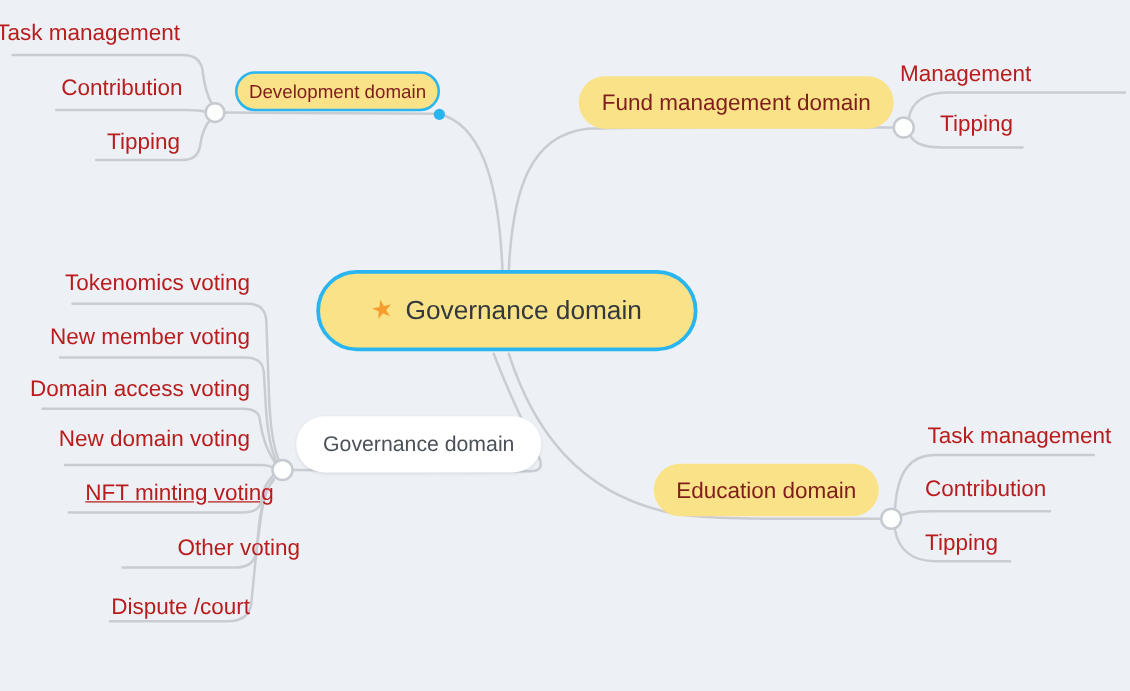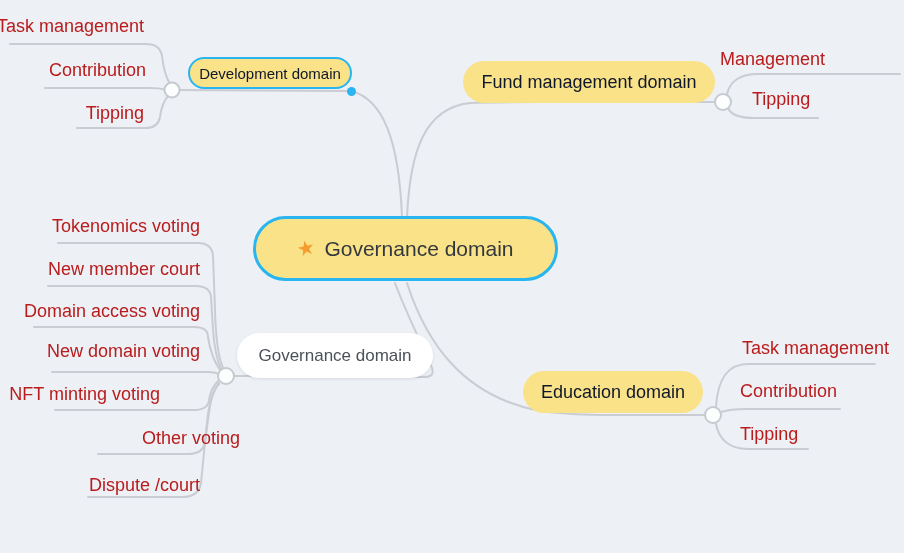--- a/index.html
+++ b/index.html
@@ -8,21 +8,21 @@
     position:relative;width:904px;height:553px;overflow:hidden;
     background:#EDF0F5;
   }
   svg.links{position:absolute;left:0;top:0;z-index:1;}
   svg.links path{fill:none;stroke:#C9CDD3;stroke-width:2;stroke-linecap:round;}
   svg.links circle.connector{fill:#FDFEFE;stroke:#C6CAD1;stroke-width:2;}
 
   .node{
     position:absolute;z-index:2;box-sizing:border-box;
     display:flex;align-items:center;justify-content:center;
-    white-space:nowrap;color:#0f172a;cursor:default;
+    white-space:nowrap;color:#7f1d1d;cursor:default;
   }
   .node-root{
     left:253px;top:216px;width:305px;height:65px;border-radius:33px;
     background:#F9E287;border:3px solid #29B5EF;
     font-size:21px;color:#33383E;
   }
   .node-dev{
     left:188px;top:57px;width:164px;height:32px;border-radius:16px;
     background:#F9E287;border:2.5px solid #29B5EF;font-size:15px;
   }
@@ -57,21 +57,21 @@
   .lbl-d1{right:758px;top:62px;}
   .lbl-d2{right:760px;top:105px;}
   
   .lbl-f0{left:720px;top:51px;}
   .lbl-f1{left:752px;top:91px;}
   
   .lbl-g0{right:704px;top:218px;}
   .lbl-g1{right:704px;top:261px;}
   .lbl-g2{right:704px;top:303px;}
   .lbl-g3{right:704px;top:343px;}
-  .lbl-g4{right:744px;top:386px;}
+  .lbl-g4{right:685px;top:386px;text-decoration:underline;}
   .lbl-g5{right:664px;top:430px;}
   .lbl-g6{right:704px;top:477px;}
   
   .lbl-e0{left:742px;top:340px;}
   .lbl-e1{left:740px;top:383px;}
   .lbl-e2{left:740px;top:426px;}
 </style>
 </head>
 <body>
 
@@ -132,21 +132,21 @@
   </div>
 
   <div class="lbl ra lbl-d0">Task management</div>
   <div class="lbl ra lbl-d1">Contribution</div>
   <div class="lbl ra lbl-d2">Tipping</div>
 
   <div class="lbl lbl-f0">Management</div>
   <div class="lbl lbl-f1">Tipping</div>
 
   <div class="lbl ra lbl-g0">Tokenomics voting</div>
-  <div class="lbl ra lbl-g1">New member court</div>
+  <div class="lbl ra lbl-g1">New member voting</div>
   <div class="lbl ra lbl-g2">Domain access voting</div>
   <div class="lbl ra lbl-g3">New domain voting</div>
   <div class="lbl ra lbl-g4">NFT minting voting</div>
   <div class="lbl ra lbl-g5">Other voting</div>
   <div class="lbl ra lbl-g6">Dispute /court</div>
 
   <div class="lbl lbl-e0">Task management</div>
   <div class="lbl lbl-e1">Contribution</div>
   <div class="lbl lbl-e2">Tipping</div>
 

